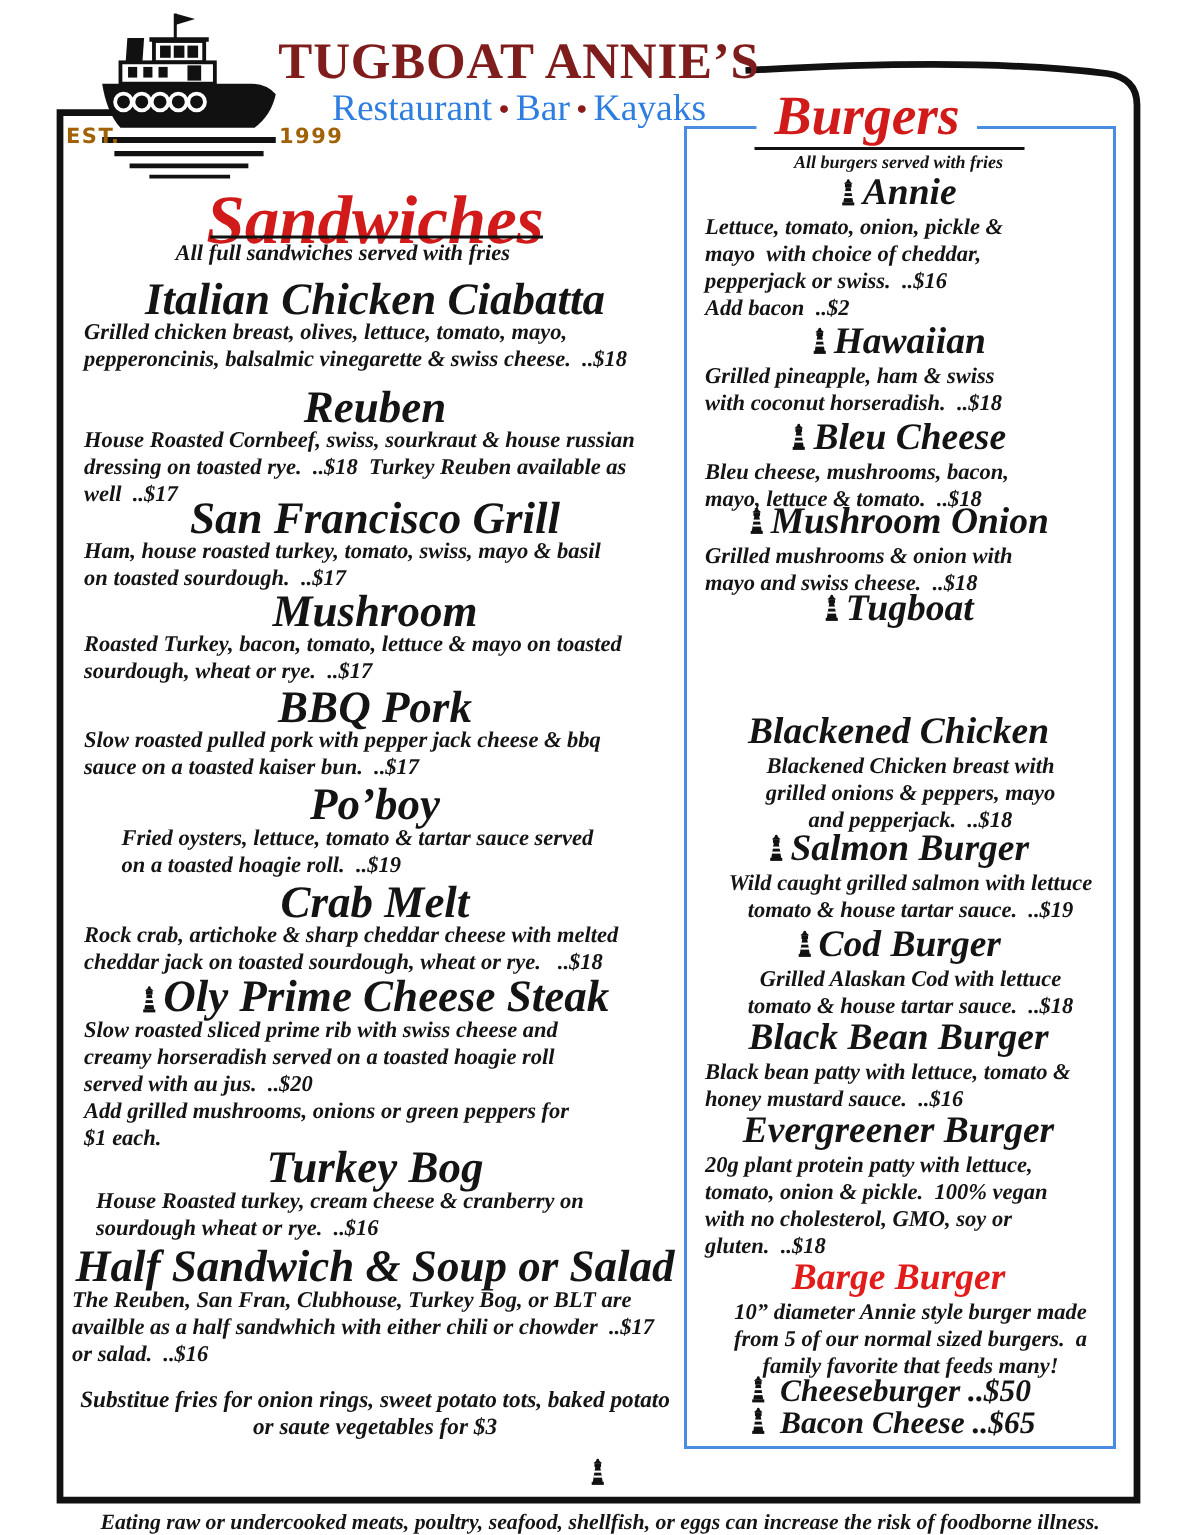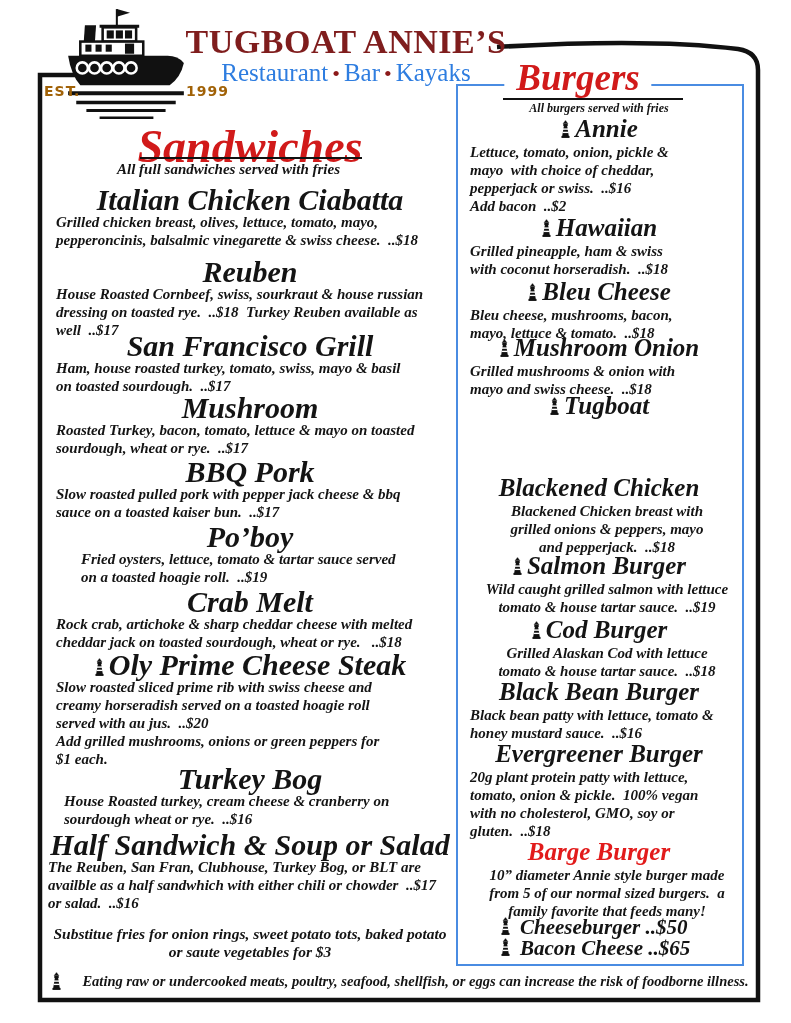--- a/index.html
+++ b/index.html
@@ -29,21 +29,21 @@
   .head{font-style:italic;font-weight:bold;font-size:30px;line-height:27px;text-align:center;white-space:nowrap;}
   .rhead{font-size:25px;line-height:28px;}
   .head.red{color:#e21b1b;}
   .desc{font-style:italic;font-weight:bold;font-size:15px;line-height:18px;white-space:pre;padding-left:14px;}
   .desc.c{text-align:center;padding-left:16px;}
   .subnote{font-style:italic;font-weight:bold;font-size:15.5px;line-height:18px;white-space:pre;text-align:center;}
   .addon{position:absolute;left:0;width:100%;display:flex;align-items:flex-start;gap:5px;padding-left:8px;
          font-style:italic;font-weight:bold;font-size:21px;line-height:20px;margin-left:36px;}
   .lh{display:inline-block;vertical-align:-2px;margin-right:4px;}
   #footer{position:absolute;left:40px;top:972px;width:720px;display:flex;justify-content:center;align-items:center;gap:16px;
-          font-style:italic;font-weight:bold;font-size:14.5px;}
+          font-style:italic;font-weight:bold;font-size:14.5px;flex-direction:column;}
 </style>
 </head>
 <body>
 
 <div id="page">
 
   <svg class="abs" width="791" height="1023" style="left:0;top:0">
     <path d="M 84 75 L 40 75 L 40 1000 L 758 1000 L 758 70 Q 758 52 738 49 Q 650 38 497 47" fill="none" stroke="#111" stroke-width="4.5"></path>
   </svg>
 

